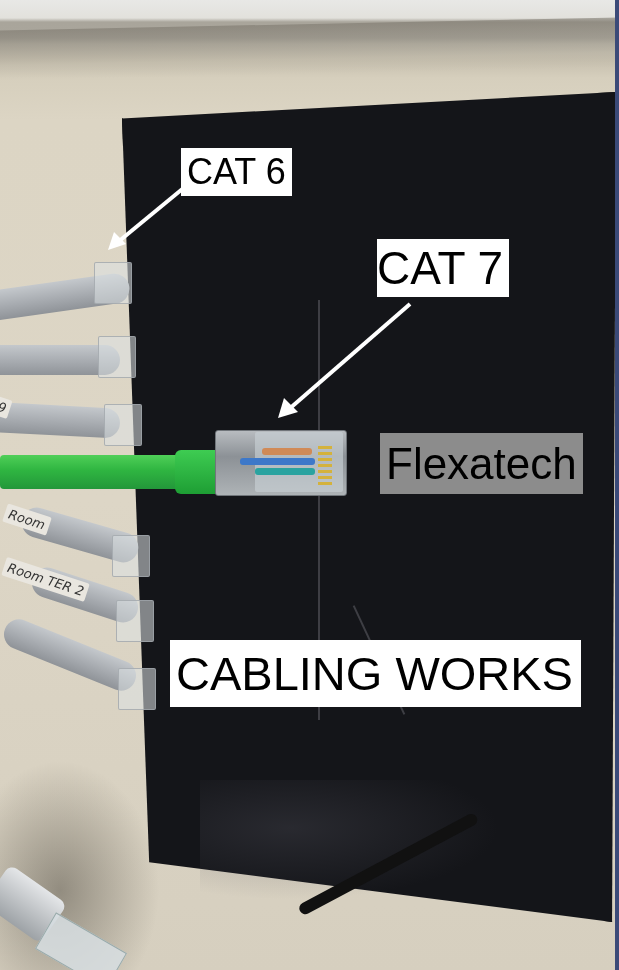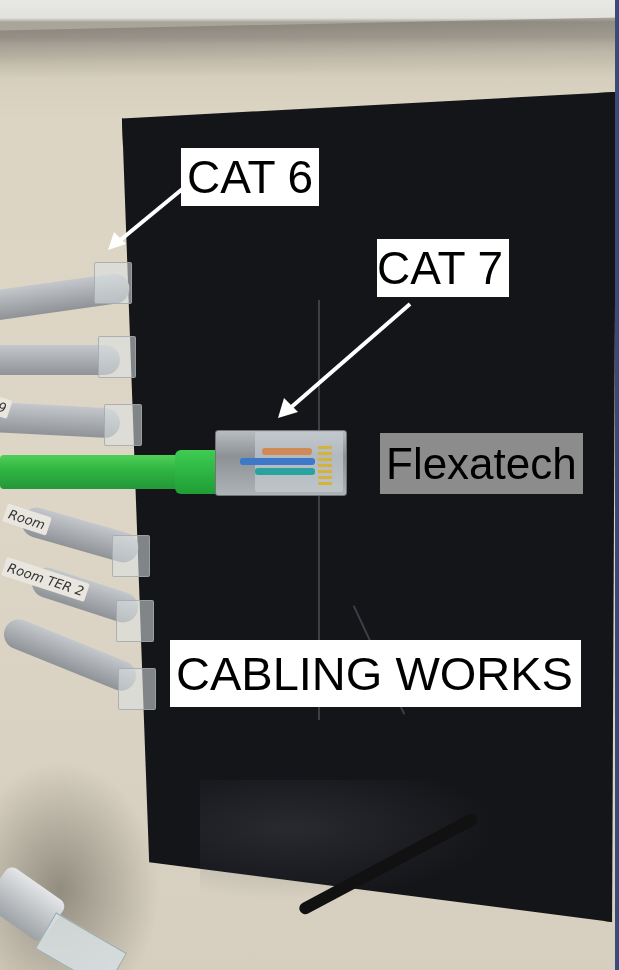--- a/index.html
+++ b/index.html
@@ -91,19 +91,19 @@
   <div class="bottom-plug"></div>
   <div class="bottom-plug2"></div>
 
   <svg class="arrows" viewBox="0 0 619 970">
     <line x1="186" y1="186" x2="118" y2="242" stroke="#ffffff" stroke-width="4"></line>
     <polygon points="108,250 114,232 126,244" fill="#ffffff"></polygon>
     <line x1="410" y1="304" x2="288" y2="410" stroke="#ffffff" stroke-width="4"></line>
     <polygon points="278,418 284,398 298,412" fill="#ffffff"></polygon>
   </svg>
 
-  <div class="label label-white" style="left:181px; top:148px; padding:6px 6px 6px 6px; font-size:46px;">CAT 6</div>
+  <div class="label label-white" style="left:181px; top:148px; padding:6px 6px 6px 6px; font-size:36px;">CAT 6</div>
   <div class="label label-white" style="left:377px; top:239px; padding:6px 6px 6px 0; font-size:46px;">CAT 7</div>
   <div class="label label-grey" style="left:380px; top:433px; padding:9px 6px 8px 6px; font-size:44px;">Flexatech</div>
   <div class="label label-white" style="left:170px; top:640px; padding:10px 8px 10px 6px; font-size:47px;">CABLING WORKS</div>
 
   <div class="blue-edge"></div>
 </div>
 
 </body></html>

